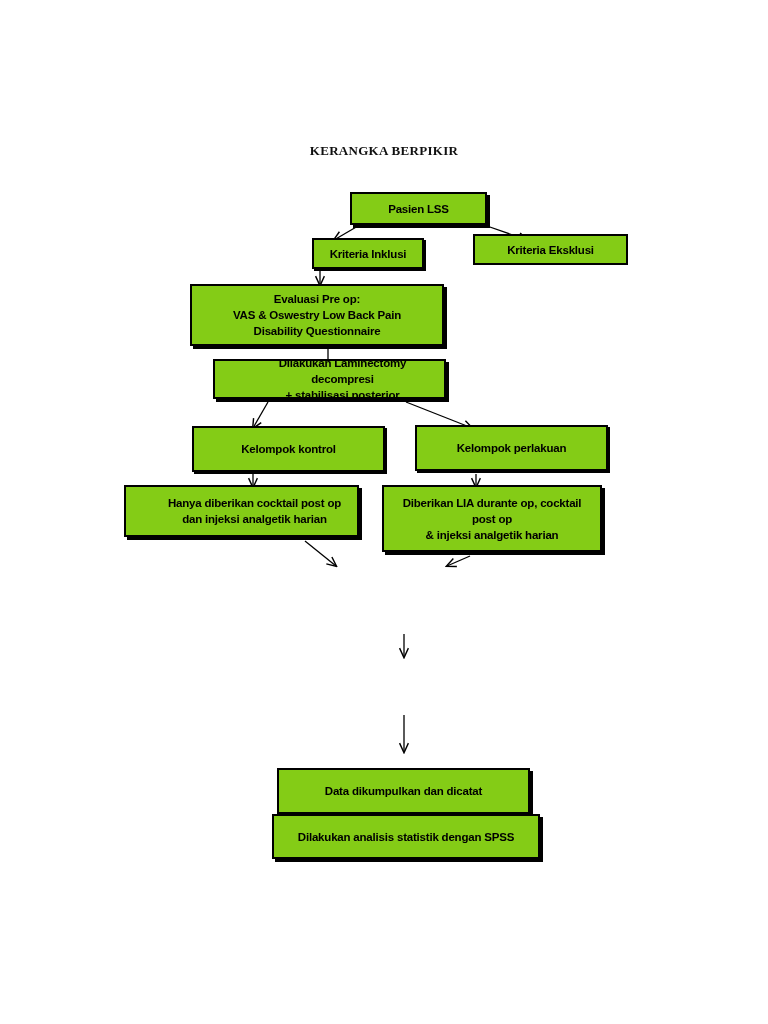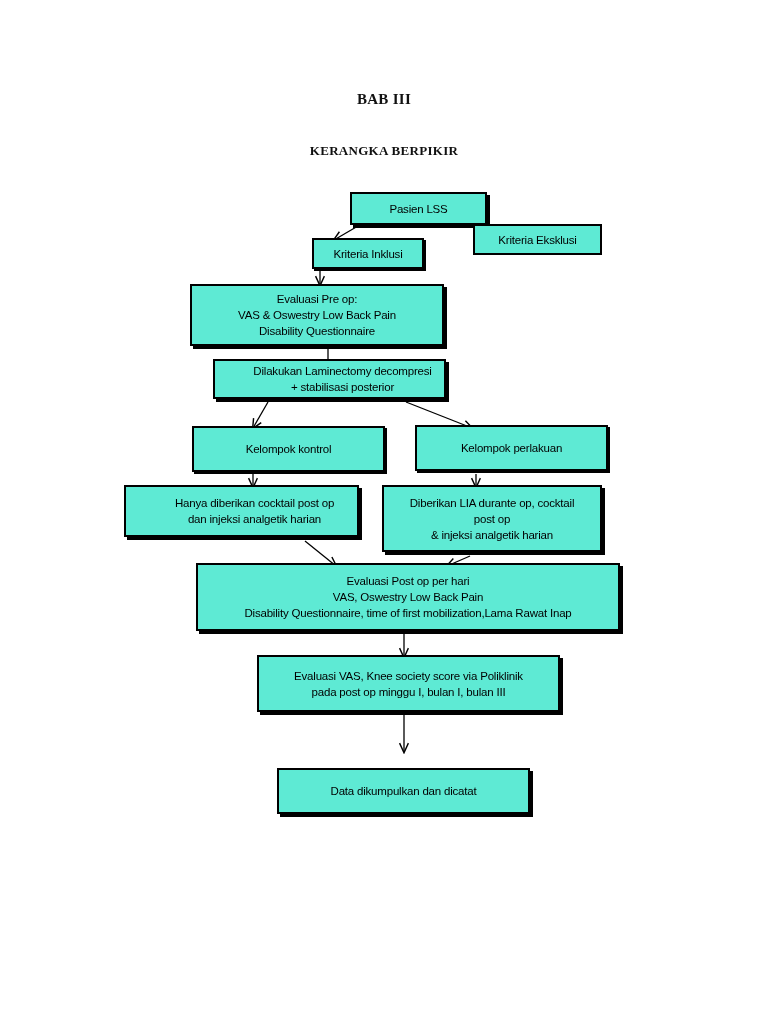--- a/index.html
+++ b/index.html
@@ -45,28 +45,28 @@
     top: 0;
     left: 0;
     width: 768px;
     height: 1024px;
   }
 
   
   .node {
     position: absolute;
     box-sizing: border-box;
-    background: #5eead4;
+    background: #84cc16;
     border: 2px solid #000000;
     display: flex;
     align-items: center;
     justify-content: center;
     text-align: center;
     font-family: "Liberation Sans", sans-serif;
-    font-weight: normal;
+    font-weight: bold;
     font-size: 11.5px;
     line-height: 16px;
     letter-spacing: -0.2px;
     color: #000000;
     padding: 2px 6px;
     z-index: 3;
   }
   
   .node.shadow {
     box-shadow: 3px 3px 0 0 #000000;
@@ -78,21 +78,20 @@
   .node .txt {
     display: block;
     white-space: pre-line;
   }
 </style>
 </head>
 <body>
 
 <div class="page">
 
-  <div class="heading" id="chapter-heading">BAB III</div>
 
   <div class="heading" id="title-heading">KERANGKA BERPIKIR</div>
 
   <svg class="flow-svg" viewBox="0 0 768 1024" xmlns="http://www.w3.org/2000/svg">
     <defs>
       <marker id="arrow" markerWidth="9" markerHeight="9" refX="7.4" refY="4" orient="auto" markerUnits="strokeWidth">
         <path d="M0.6,0.6 L8,4 L0.6,7.4" fill="none" stroke="#000" stroke-width="1.1"></path>
       </marker>
     </defs>
 
@@ -127,21 +126,21 @@
   </svg>
 
   <div class="node shadow" style="left:350px; top:192px; width:137px; height:33px;">
     <span class="txt">Pasien LSS</span>
   </div>
 
   <div class="node shadow-sm" style="left:277px; top:238px; width:112px; height:31px;">
     <span class="txt">Kriteria Inklusi</span>
   </div>
 
-  <div class="node" style="left:473px; top:224px; width:129px; height:31px;">
+  <div class="node" style="left:473px; top:234px; width:155px; height:31px;">
     <span class="txt">Kriteria Eksklusi</span>
   </div>
 
   <div class="node shadow" style="left:190px; top:284px; width:254px; height:62px;">
     <span class="txt">Evaluasi Pre op:
 VAS &amp; Oswestry Low Back Pain
 Disability Questionnaire</span>
   </div>
 
   <div class="node shadow" style="left:213px; top:359px; width:233px; height:40px;padding-left:32px;">
@@ -161,29 +160,23 @@
     <span class="txt">Hanya diberikan cocktail post op
 dan injeksi analgetik harian</span>
   </div>
 
   <div class="node shadow" style="left:382px; top:485px; width:220px; height:67px;justify-content:center;">
     <span class="txt">Diberikan LIA durante op, cocktail
 post op
 &amp; injeksi analgetik harian</span>
   </div>
 
-  <div class="node shadow" style="left:196px; top:563px; width:424px; height:68px;">
-    <span class="txt">Evaluasi Post op per hari
-VAS, Oswestry Low Back Pain
-Disability Questionnaire, time of first mobilization,Lama Rawat Inap</span>
-  </div>
 
-  <div class="node shadow" style="left:257px; top:655px; width:303px; height:57px;">
-    <span class="txt">Evaluasi VAS, Knee society score via Poliklinik
-pada post op minggu I, bulan I, bulan III</span>
-  </div>
 
   <div class="node shadow" style="left:277px; top:750px; width:253px; height:46px;margin-top:18px;">
     <span class="txt">Data dikumpulkan dan dicatat</span>
   </div>
 
+  <div class="node shadow" style="left:272px; top:814px; width:268px; height:45px;">
+    <span class="txt">Dilakukan analisis statistik dengan SPSS</span>
+  </div>
 
 </div>
 
 </body></html>

